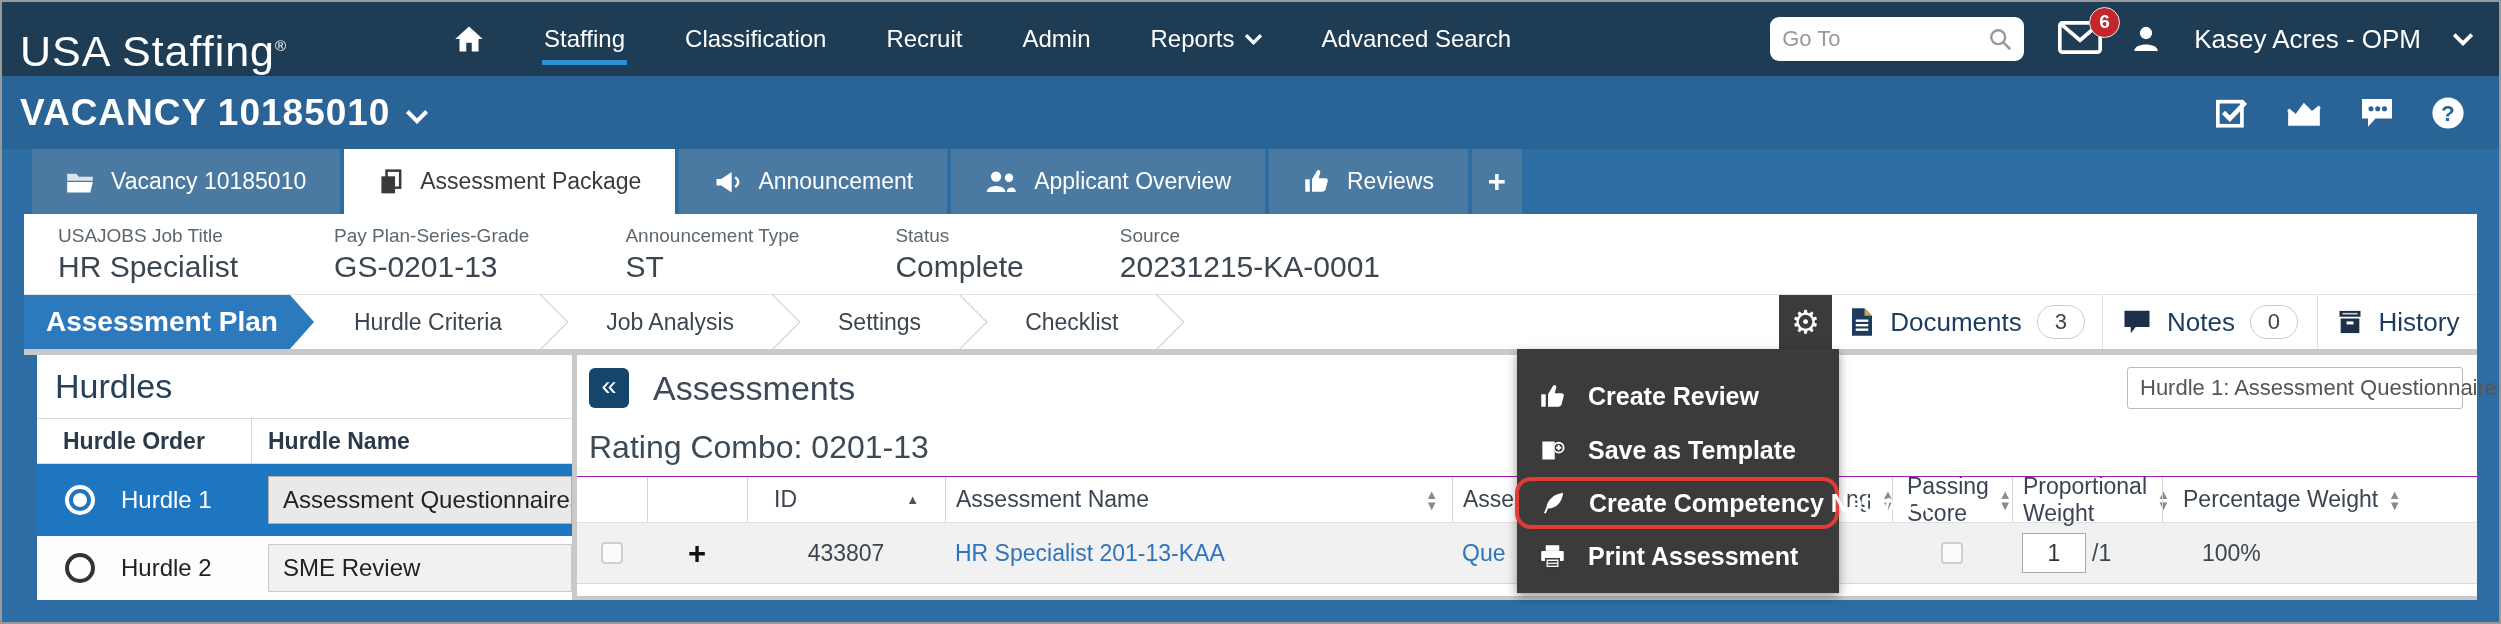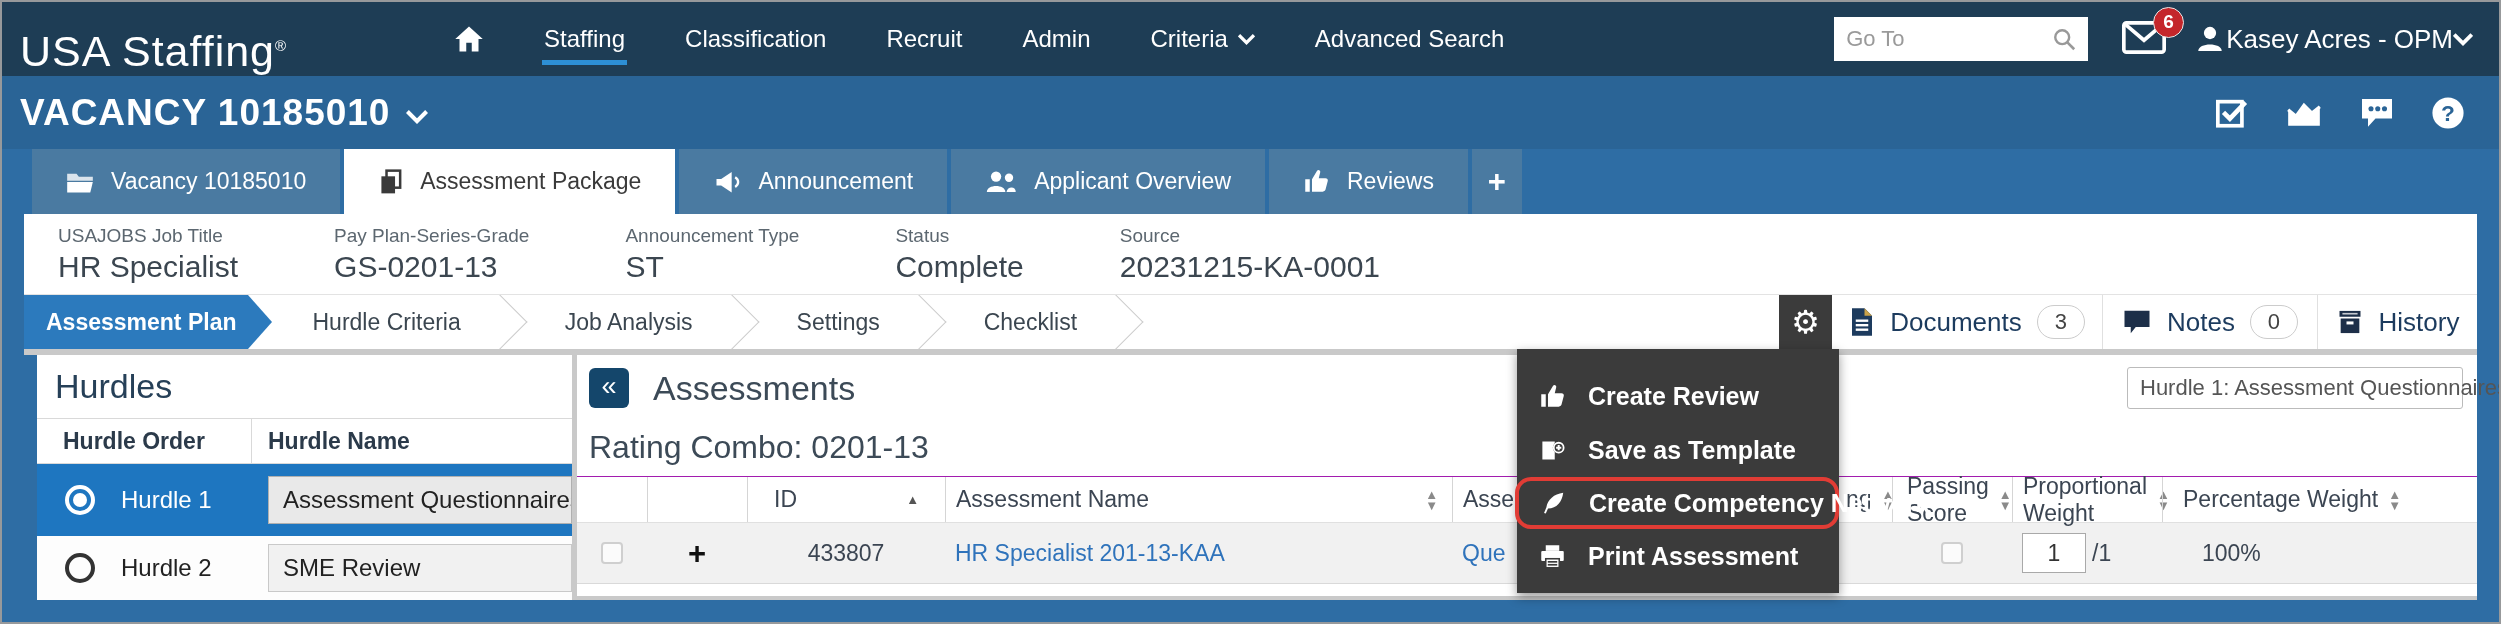--- a/index.html
+++ b/index.html
@@ -7,26 +7,26 @@
   .page { width:2501px; height:624px; border:2px solid #97999b; background:#2e6da4; position:relative; overflow:hidden; }
 
   
   .topbar { height:74px; background:#1e3d55; display:flex; align-items:center; padding:0 26px 0 18px; }
   .logo { color:#fff; font-size:43px; letter-spacing:1px; white-space:nowrap;margin-top:24px; }
   .logo .reg { font-size:15px; vertical-align:super; }
   .topnav { display:flex; align-items:center; gap:56px; margin-left:165px; }
   .navitem { color:#fff; font-size:24px; position:relative; padding:16px 2px; cursor:pointer; display:flex; align-items:center; gap:10px; white-space:nowrap; }
   .navitem.active::after { content:''; position:absolute; left:0; right:0; bottom:4px; height:5px; background:#2d8fd5; }
   .topbar-right { margin-left:auto; display:flex; align-items:center; gap:28px; }
-  .goto { width:254px; height:44px; background:#fff; border-radius:0; display:flex; align-items:center; padding:0 12px; }
+  .goto { width:254px; height:44px; background:#fff; border-radius:9px; display:flex; align-items:center; padding:0 12px; }
   .goto input { border:none; outline:none; flex:1; font-size:22px; color:#444; min-width:0; font-family:inherit; }
   .goto input::placeholder { color:#9a9a9a; }
   .mailwrap { position:relative; margin-left:6px; cursor:pointer; }
   .badge { position:absolute; top:-14px; right:-18px; background:#c4262b; color:#fff; width:31px; height:31px; border-radius:50%; display:flex; align-items:center; justify-content:center; font-size:19px; font-weight:bold; border:1px solid #e8e8e8; }
-  .userchip { display:flex; align-items:center; gap:0; cursor:pointer; }
+  .userchip { display:flex; align-items:center; gap:32px; cursor:pointer; }
   .username { color:#fff; font-size:26px; white-space:nowrap; }
 
   
   .vacancy-bar { height:73px; background:#2a6496; display:flex; align-items:center; padding:0 34px 0 18px; }
   .vacancy-title { color:#fff; font-size:37px; font-weight:bold; letter-spacing:1px; white-space:nowrap; }
   .vac-caret { margin-left:16px; margin-top:8px; }
   .vac-icons { margin-left:auto; display:flex; gap:36px; align-items:center; }
   .vac-icons span { display:flex; cursor:pointer; }
 
   
@@ -39,21 +39,21 @@
   .frame { margin:0 22px; }
 
   
   .infobar { background:#fff; height:80px; display:flex; align-items:center; padding-left:34px; }
   .field { margin-right:96px; }
   .field .lbl { font-size:19px; color:#5c6770; margin-bottom:3px; white-space:nowrap; }
   .field .val { font-size:30px; color:#3b4650; white-space:nowrap; }
 
   
   .crumbrow { background:#fff; height:55px; border-top:1px solid #e3e3e3; display:flex; align-items:stretch; }
-  .crumb-active { background:#2c7abd; color:#fff; font-size:23px; font-weight:bold; display:flex; align-items:center; padding:0 12px 0 22px; position:relative; margin-right:30px; cursor:pointer; white-space:nowrap; }
+  .crumb-active { background:#2c7abd; color:#fff; font-size:28px; font-weight:bold; display:flex; align-items:center; padding:0 12px 0 22px; position:relative; margin-right:30px; cursor:pointer; white-space:nowrap; }
   .crumb-active::after { content:''; position:absolute; left:100%; top:0; border-left:24px solid #2c7abd; border-top:27px solid transparent; border-bottom:27px solid transparent; }
   .crumb { display:flex; align-items:center; font-size:23px; color:#3b4650; padding:0 34px; cursor:pointer; white-space:nowrap; }
   .crumb-sep { width:36px; position:relative; overflow:hidden; flex:none; }
   .crumb-sep::before { content:''; position:absolute; top:50%; left:-17px; width:40px; height:40px; transform:translateY(-50%) rotate(45deg); border-top:1px solid #ccc; border-right:1px solid #ccc; }
   .crumb-spacer { flex:1; }
   .tools { display:flex; align-items:stretch; }
   .gearbtn { width:53px; background:#3b3b3b; display:flex; align-items:center; justify-content:center; cursor:pointer; }
   .gear-glyph { color:#fff; font-size:32px; font-family:"DejaVu Sans", sans-serif; line-height:1; }
   .toolgroup { display:flex; align-items:center; justify-content:center; gap:15px; cursor:pointer; }
   .toolgroup + .toolgroup { border-left:1px solid #e0e0e0; }
@@ -127,21 +127,21 @@
       <span class="navitem">
         <svg width="30" height="28" viewBox="0 0 24 22">
             <path d="M12 1 L23 11 h-3.4 v10 h-5.4 v-7 h-4.4 v7 H4.4 V11 H1 Z" fill="#fff"></path>
           </svg>
       </span>
       <span class="navitem active">Staffing</span>
       <span class="navitem">Classification</span>
       <span class="navitem">Recruit</span>
       <span class="navitem">Admin</span>
       <span class="navitem">
-          <span>Criteria</span>
+          <span>Reports</span>
         <svg width="17" height="11" viewBox="0 0 16 10">
             <path d="M1 1 l7 7 7-7" stroke="#fff" stroke-width="3" fill="none"></path>
           </svg>
       </span>
       <span class="navitem">Advanced Search</span>
     </div>
     <div class="topbar-right">
       <div class="goto">
         <input type="text" placeholder="Go To" style="">
         <svg width="24" height="24" viewBox="0 0 20 20">

